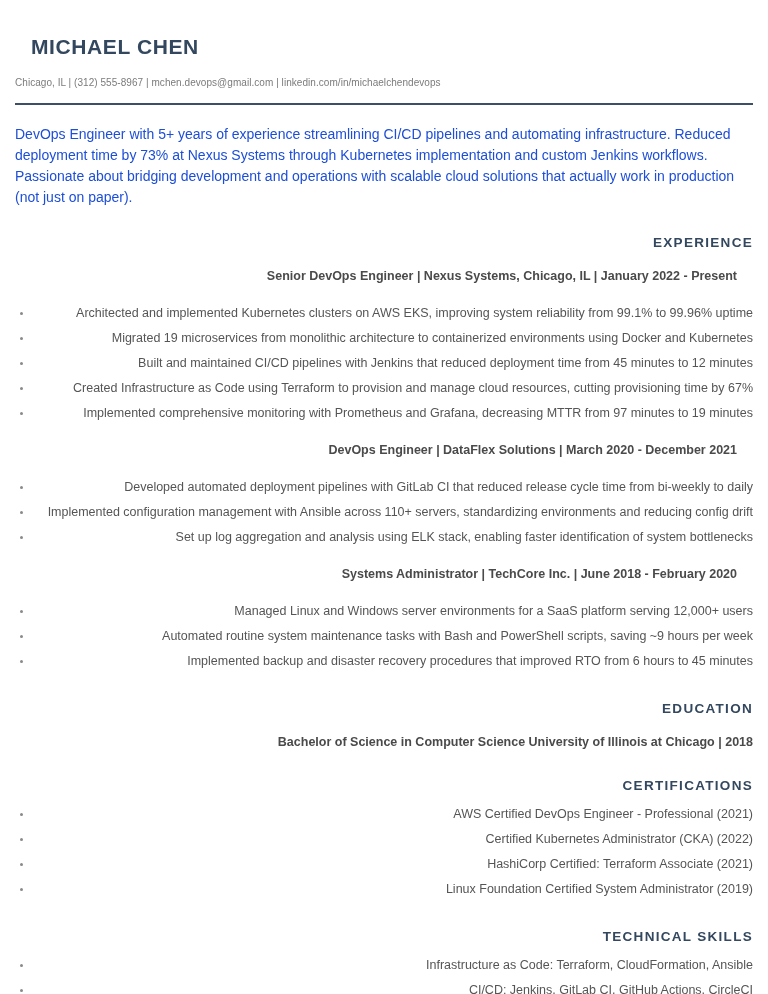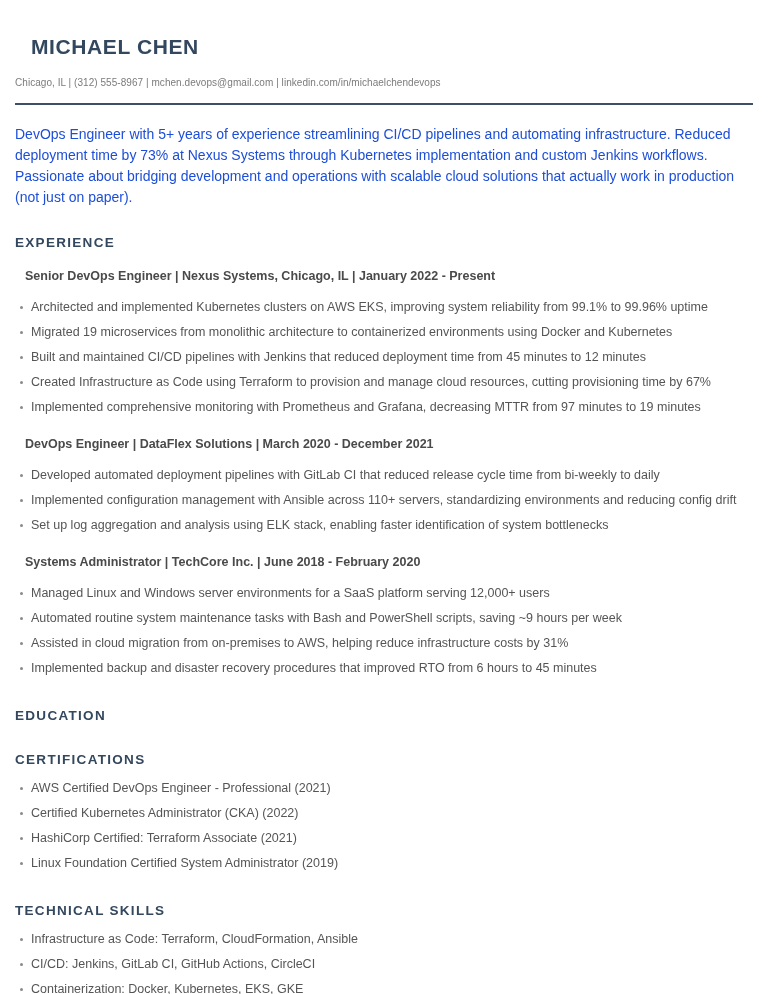--- a/index.html
+++ b/index.html
@@ -48,35 +48,36 @@
     margin: 19px 4px 0 0;
     font-size: 14px;
     color: #1d4ed8;
     line-height: 21px;
     max-width: 740px;
   }
 
   
   .section {
     margin-top: 26px;
+    text-align: right;
   }
   .section-title {
     margin: 0;
     font-size: 13.5px;
     font-weight: bold;
     letter-spacing: 1.3px;
     color: #33475e;
     line-height: 18px;
   }
 
   .entry {
     margin-top: 16px;
   }
   .entry-title {
-    margin: 10px;
+    margin: 16px;
     font-size: 12.5px;
     font-weight: bold;
     color: #4a4a4a;
     line-height: 17px;
   }
 
   ul.bullets {
     list-style: none;
     margin: 7px 0 0 0;
     padding: 0;
@@ -149,28 +150,30 @@
         <li>Implemented configuration management with Ansible across 110+ servers, standardizing environments and reducing config drift</li>
         <li>Set up log aggregation and analysis using ELK stack, enabling faster identification of system bottlenecks</li>
       </ul>
     </div>
 
     <div class="entry">
       <div class="entry-title">Systems Administrator | TechCore Inc. | June 2018 - February 2020</div>
       <ul class="bullets">
         <li>Managed Linux and Windows server environments for a SaaS platform serving 12,000+ users</li>
         <li>Automated routine system maintenance tasks with Bash and PowerShell scripts, saving ~9 hours per week</li>
-        <li>Assisted in cloud migration from on-premises to AWS, helping reduce infrastructure costs by 31%</li>
         <li>Implemented backup and disaster recovery procedures that improved RTO from 6 hours to 45 minutes</li>
       </ul>
     </div>
   </div>
 
   <div class="section">
     <h2 class="section-title">EDUCATION</h2>
+    <div class="edu-entry">
+      <div class="edu-line">Bachelor of Science in Computer Science University of Illinois at Chicago | 2018</div>
+    </div>
   </div>
 
   <div class="section">
     <h2 class="section-title">CERTIFICATIONS</h2>
     <ul class="bullets cert-list">
       <li>AWS Certified DevOps Engineer - Professional (2021)</li>
       <li>Certified Kubernetes Administrator (CKA) (2022)</li>
       <li>HashiCorp Certified: Terraform Associate (2021)</li>
       <li>Linux Foundation Certified System Administrator (2019)</li>
     </ul>

